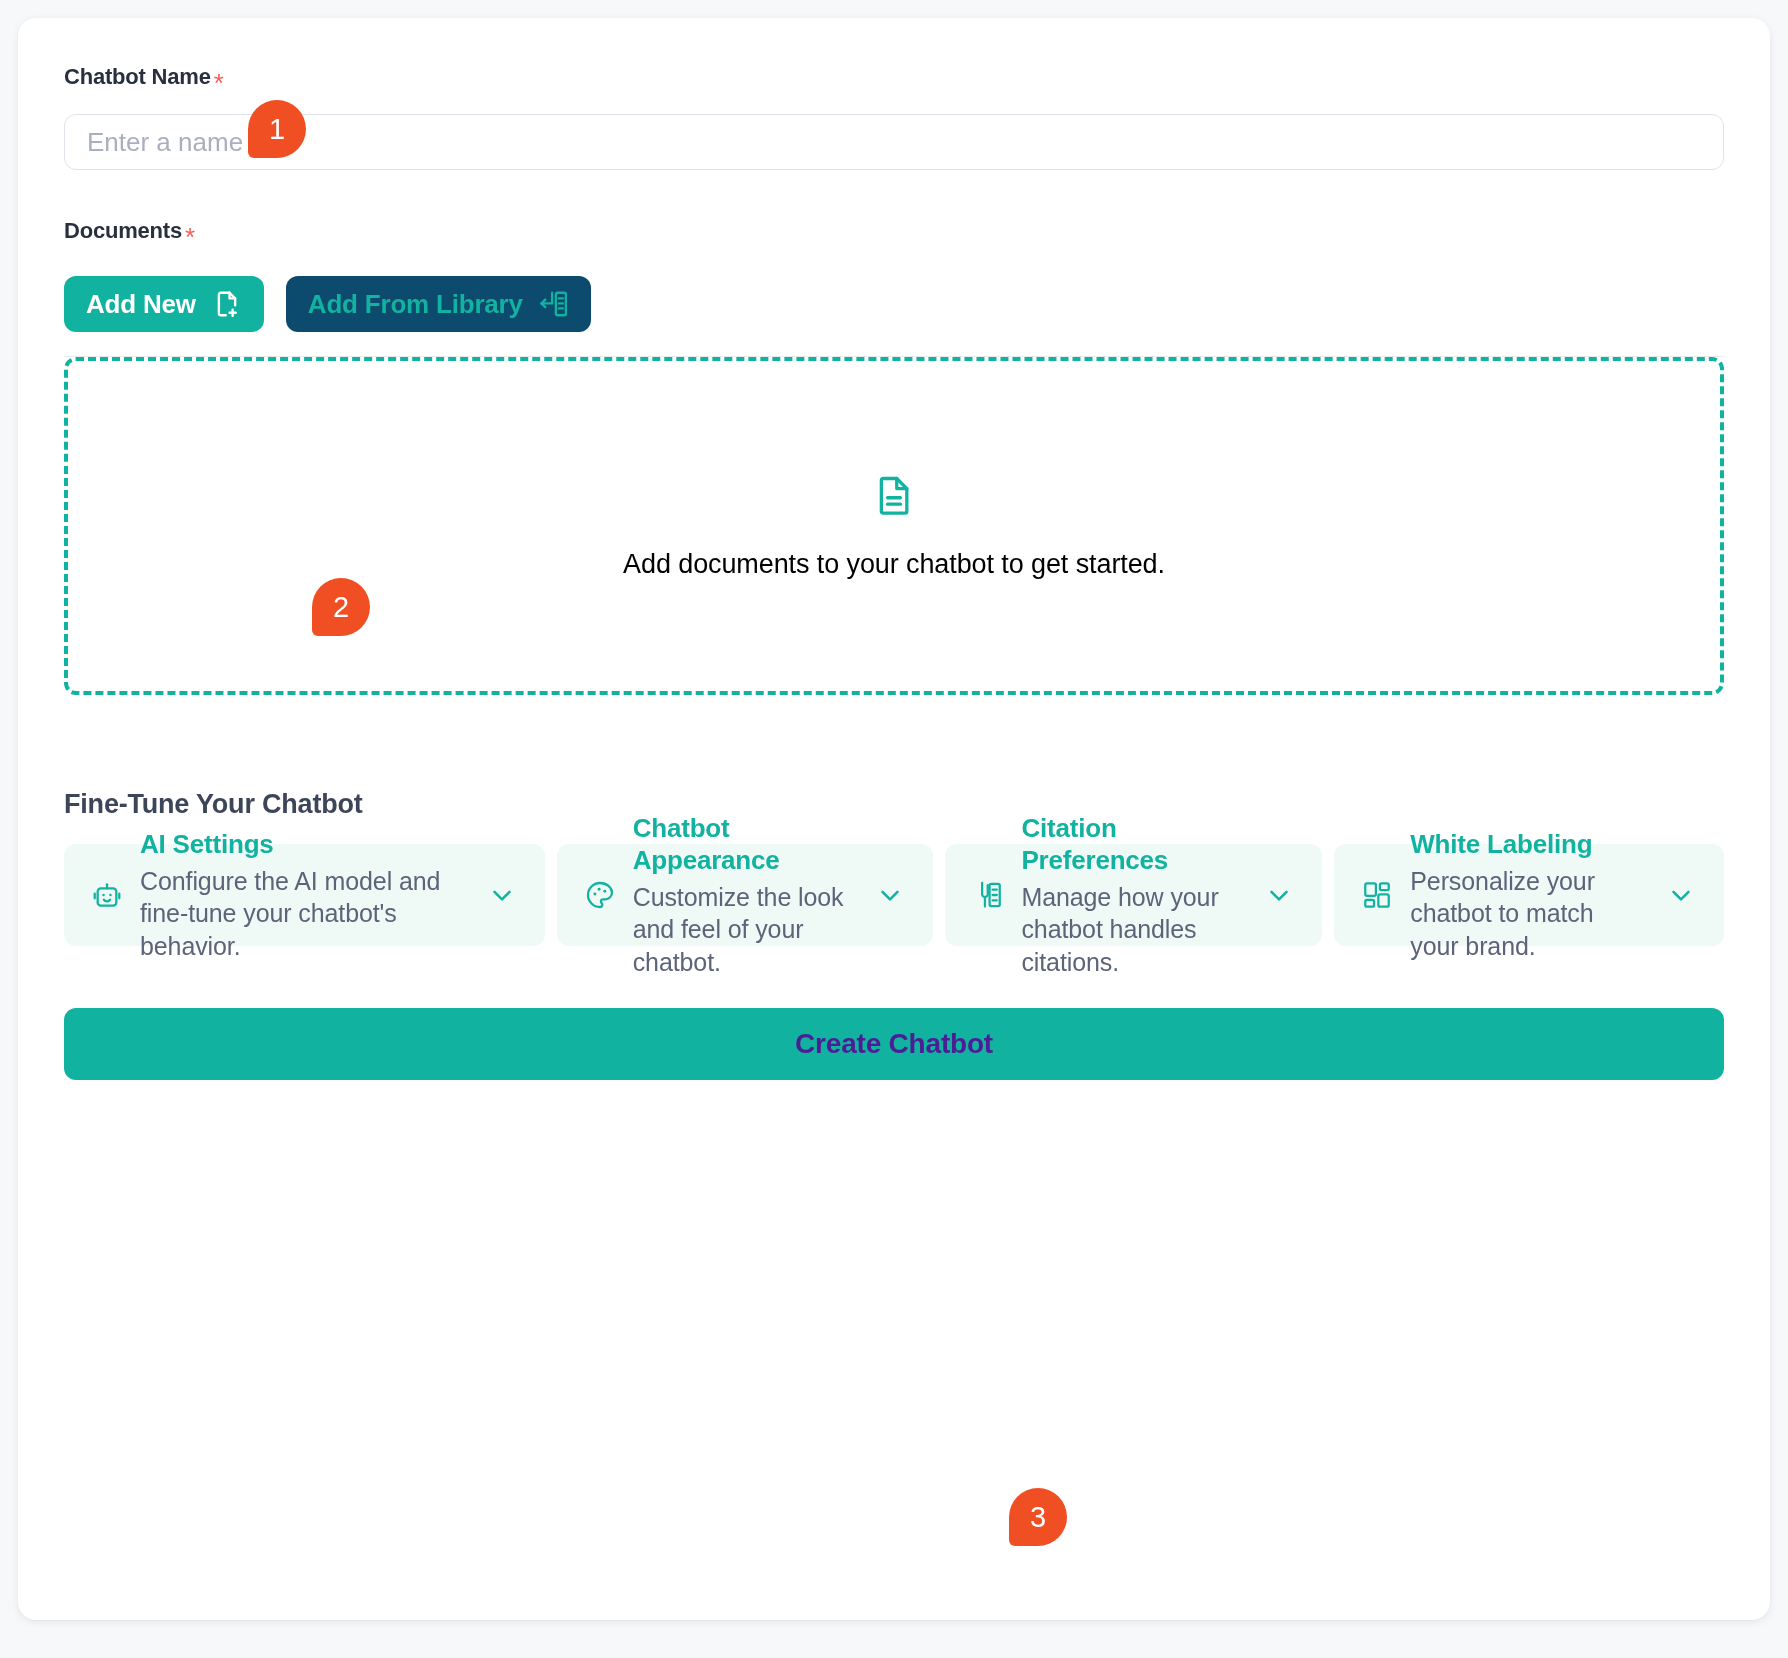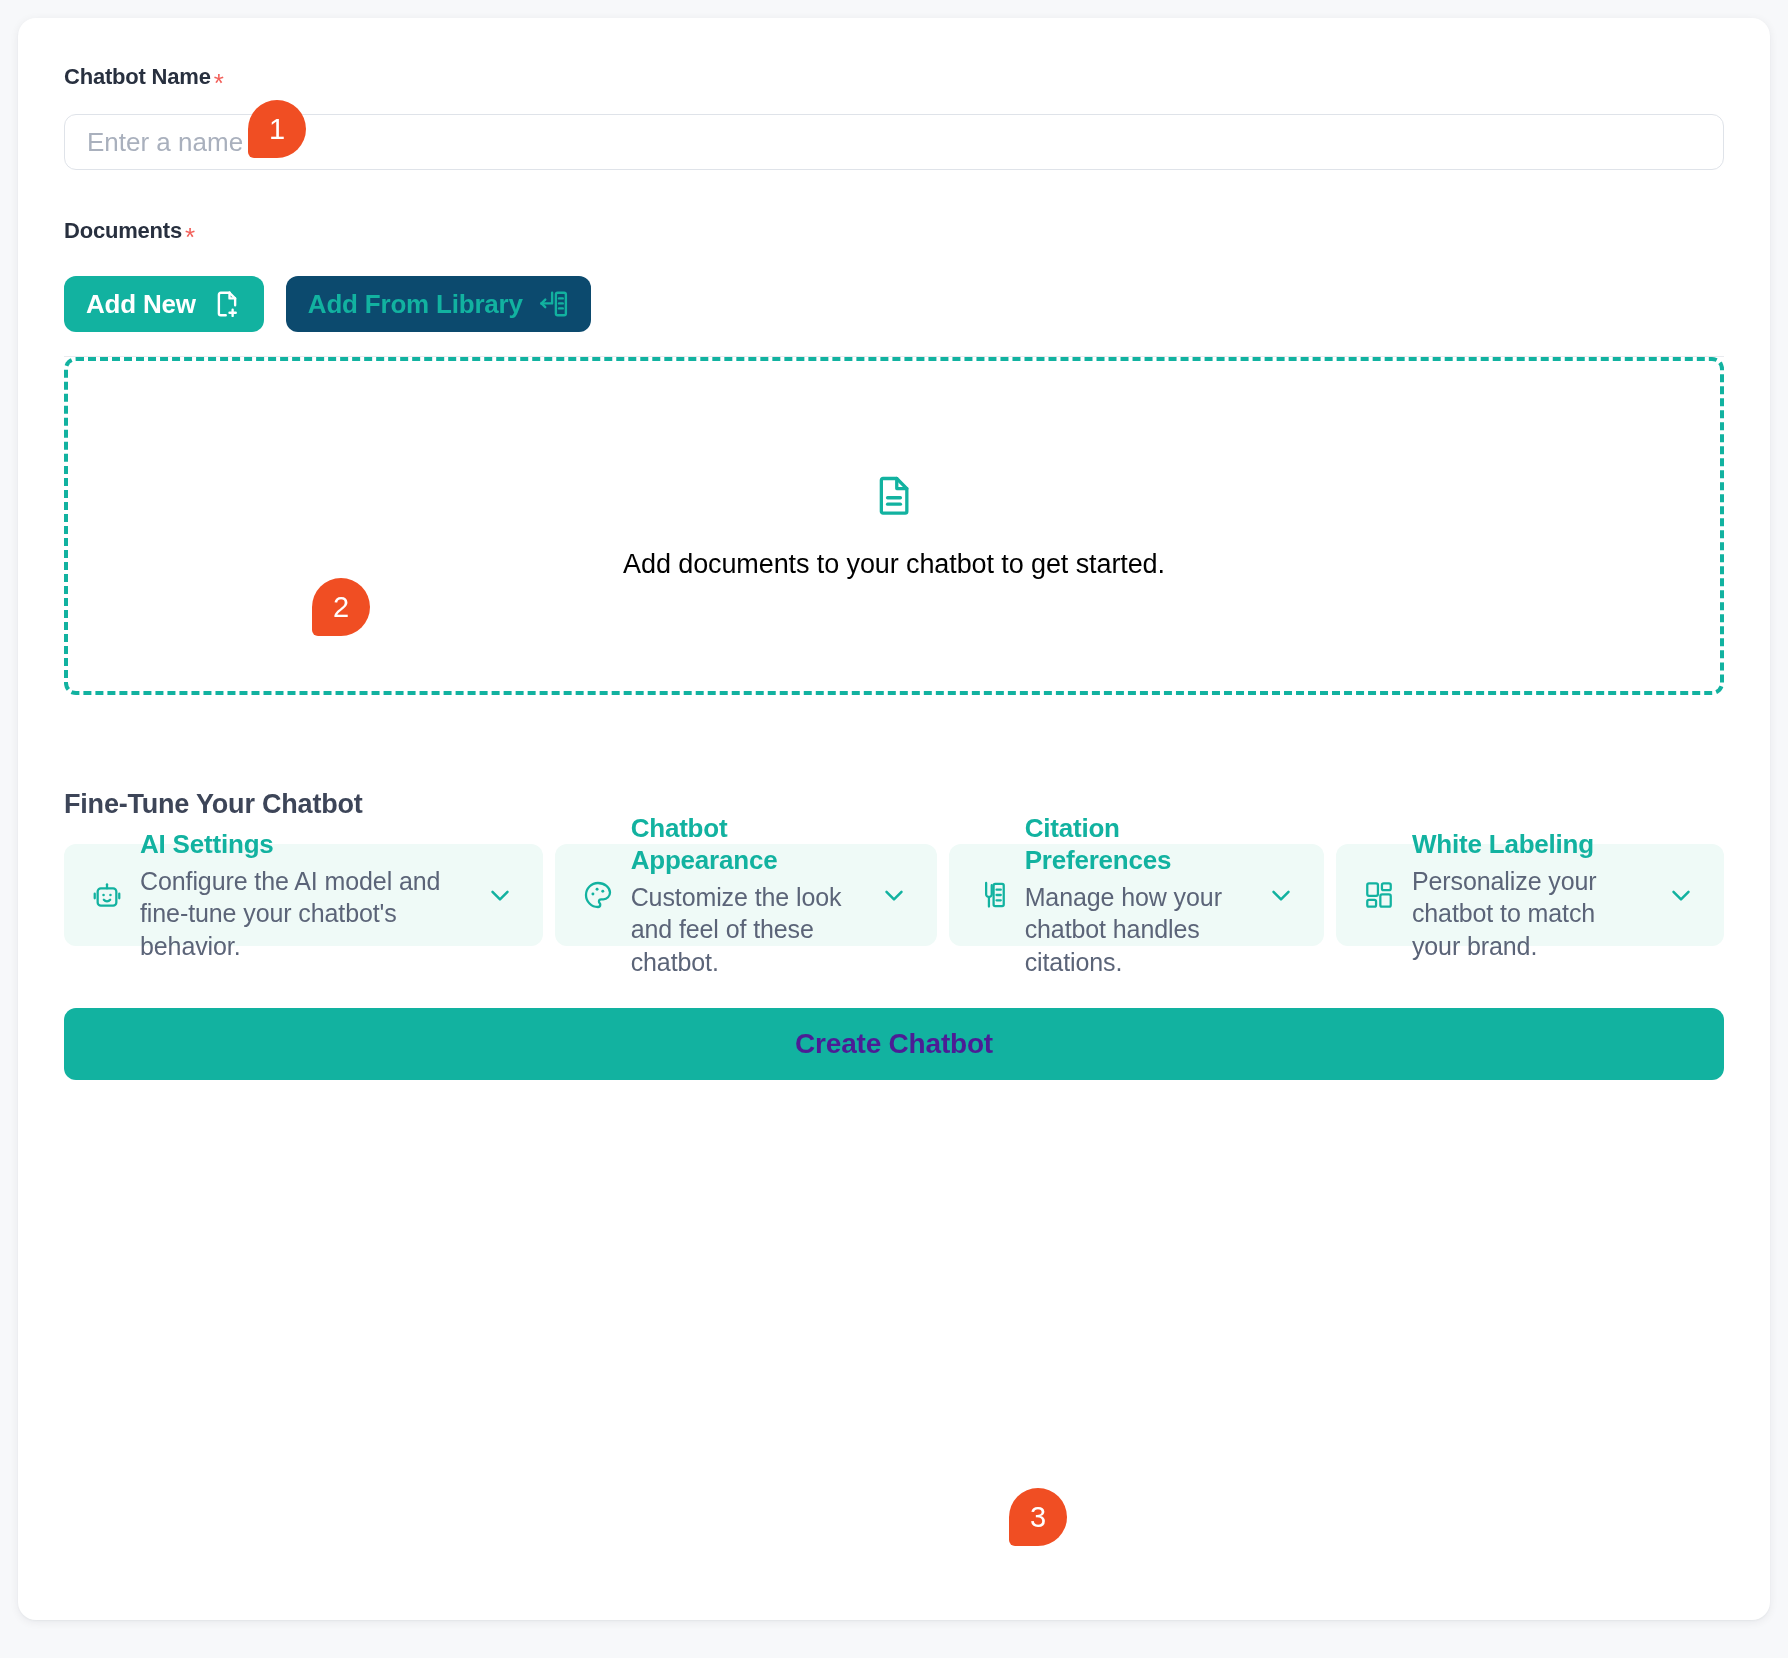--- a/index.html
+++ b/index.html
@@ -300,21 +300,21 @@
         <span class="acc-icon">
           <svg width="32" height="32" viewBox="0 0 24 24" fill="none" stroke="#12b2a0" stroke-width="1.7" stroke-linecap="round" stroke-linejoin="round">
             <path d="M12 3a9 9 0 1 0 0 18c1 0 1.7-.8 1.7-1.7 0-.5-.2-.9-.5-1.2-.3-.3-.5-.7-.5-1.2 0-.9.8-1.7 1.7-1.7H16a5 5 0 0 0 5-5c0-3.9-4-7.2-9-7.2z"></path>
             <circle cx="8.2" cy="11.3" r="1.1" fill="#12b2a0" stroke="none"></circle>
             <circle cx="11.3" cy="7.7" r="1.1" fill="#12b2a0" stroke="none"></circle>
             <circle cx="15.6" cy="9.2" r="1.1" fill="#12b2a0" stroke="none"></circle>
           </svg>
         </span>
         <div class="acc-text">
           <div class="acc-title">Chatbot Appearance</div>
-          <div class="acc-desc">Customize the look and feel of these chatbot.</div>
+          <div class="acc-desc">Customize the look and feel of your chatbot.</div>
         </div>
         <span class="acc-chevron">
           <svg width="30" height="30" viewBox="0 0 24 24" fill="none" stroke="#12b2a0" stroke-width="2" stroke-linecap="round" stroke-linejoin="round">
             <path d="M6 9.5l6 6 6-6"></path>
           </svg>
         </span>
       </div>
 
       <div class="accordion">
         <span class="acc-icon">

